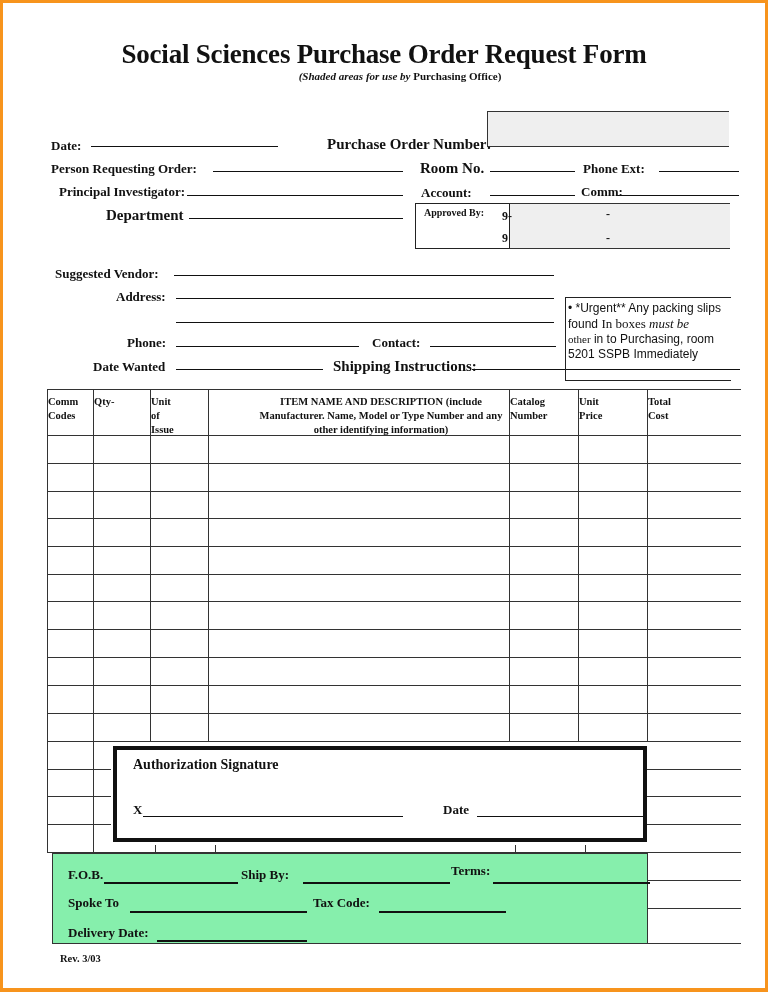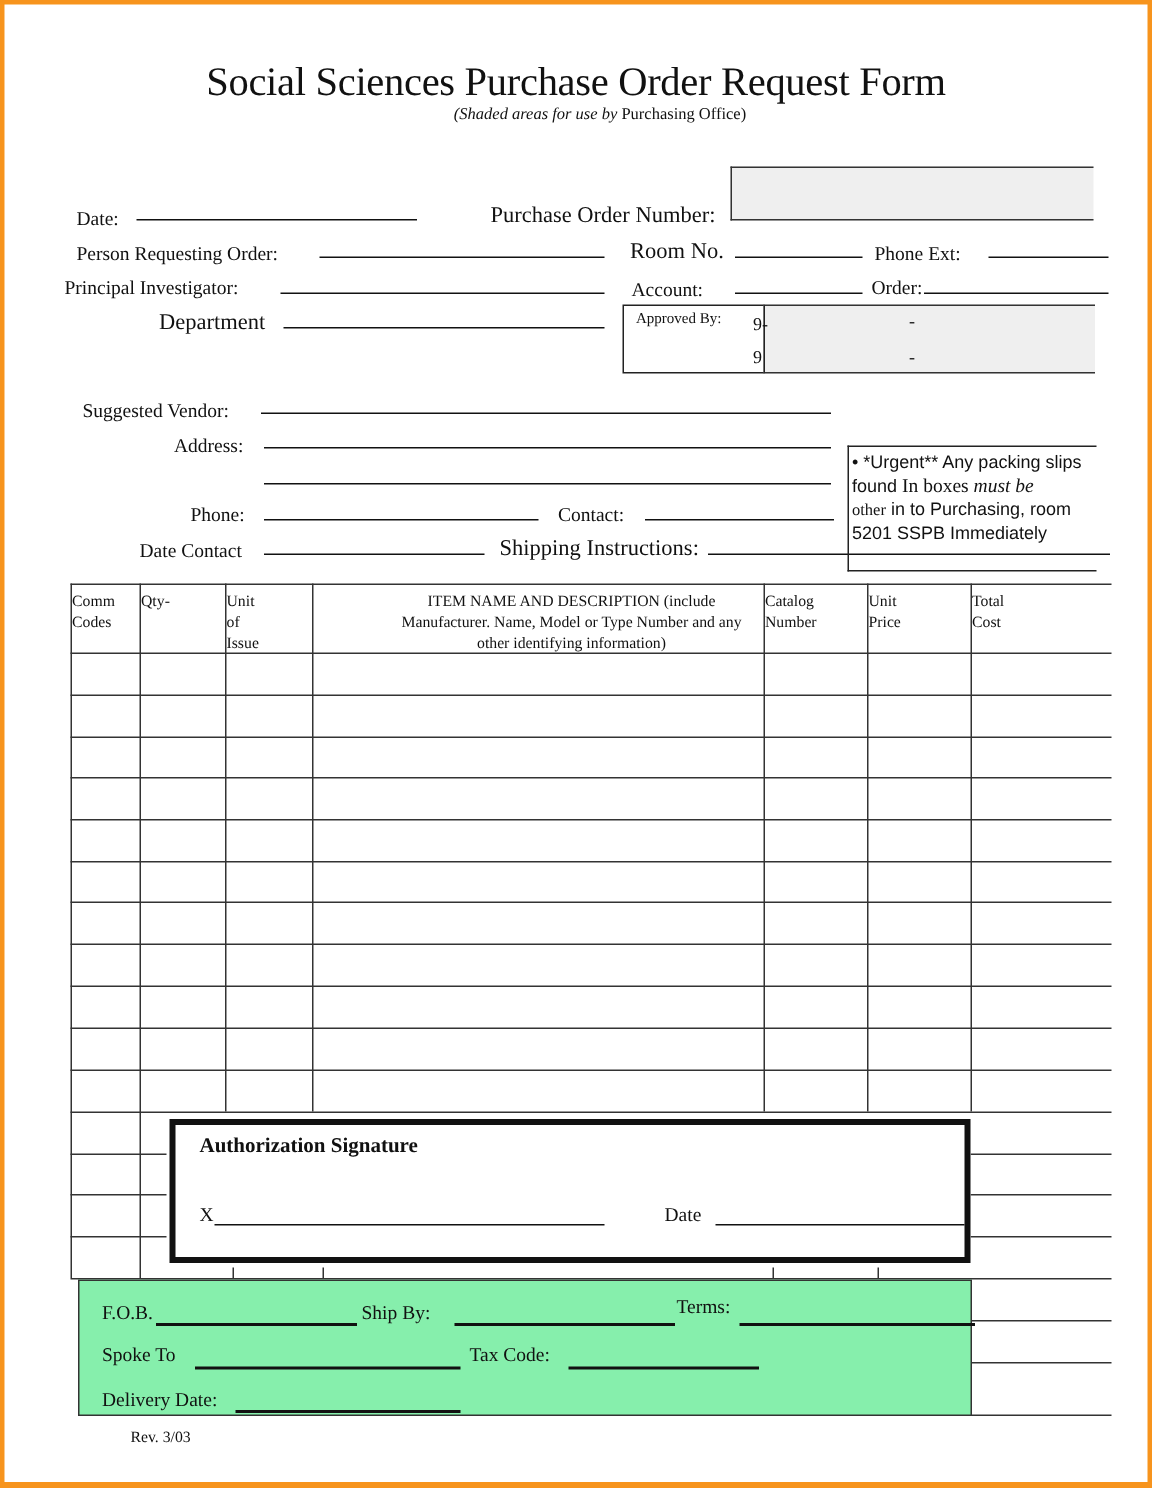--- a/index.html
+++ b/index.html
@@ -1,18 +1,18 @@
 <!DOCTYPE html>
 <html><head>
 <meta charset="utf-8">
 <style>
   html,body{margin:0;padding:0;}
   body{width:768px;height:992px;background:#f7941d;position:relative;overflow:hidden;font-family:"Liberation Serif","DejaVu Serif",serif;color:#111;}
   .page{position:absolute;left:3px;top:3px;width:762px;height:985px;background:#fff;}
-  .abs{position:absolute;}
+  .abs{position:absolute;font-weight:bold;}
   .title{left:0;width:762px;top:36px;text-align:center;font-size:27px;letter-spacing:-0.2px;}
   .subtitle{left:0;width:762px;top:67px;text-align:center;font-size:11px;margin-left:16px;}
   .subtitle i{font-style:italic;}
   .lbl{font-size:13px;white-space:nowrap;}
   .lbl-lg{font-size:15px;white-space:nowrap;}
   .line{position:absolute;border-bottom:1.3px solid #111;height:0;}
   .shade{background:#efefef;}
   .box{position:absolute;border:1.3px solid #222;box-sizing:border-box;}
   .urgent{font-family:"Liberation Sans","DejaVu Sans",sans-serif;font-size:12px;line-height:15px;padding:3px 2px;margin-top:34px;}
   .urgent .ser{font-family:"Liberation Serif",serif;font-size:13px;}
@@ -41,25 +41,25 @@
   <div class="abs lbl-lg" style="left:324px;top:133px;">Purchase Order Number:</div>
   <div class="abs shade" style="left:484px;top:108px;width:242px;height:36px;border:1.3px solid #333;border-right:none;box-sizing:border-box;"></div>
 
   <div class="abs lbl" style="left:48px;top:158px;">Person Requesting Order:</div>
   <div class="line" style="left:210px;top:168px;width:190px;"></div>
   <div class="abs lbl-lg" style="left:417px;top:157px;text-align:center;">Room No.</div>
   <div class="line" style="left:487px;top:168px;width:85px;"></div>
   <div class="abs lbl" style="left:580px;top:158px;">Phone Ext:</div>
   <div class="line" style="left:656px;top:168px;width:80px;"></div>
 
-  <div class="abs lbl" style="left:40px;top:181px;">Principal Investigator:</div>
+  <div class="abs lbl" style="left:56px;top:181px;">Principal Investigator:</div>
   <div class="line" style="left:184px;top:192px;width:216px;"></div>
   <div class="abs lbl" style="left:418px;top:182px;">Account:</div>
   <div class="line" style="left:487px;top:192px;width:85px;"></div>
-  <div class="abs lbl" style="left:578px;top:181px;">Order:</div>
+  <div class="abs lbl" style="left:578px;top:181px;">Comm:</div>
   <div class="line" style="left:613px;top:192px;width:123px;"></div>
 
   <div class="abs lbl-lg" style="left:103px;top:204px;">Department</div>
   <div class="line" style="left:186px;top:215px;width:214px;"></div>
 
   <div class="box" style="left:412px;top:200px;width:95px;height:46px;">
     <div class="abs small" style="left:8px;top:3px;">Approved By:</div>
   </div>
   <div class="abs shade" style="left:506px;top:200px;width:221px;height:46px;border-top:1.3px solid #333;border-bottom:1.3px solid #333;border-left:1.3px solid #222;box-sizing:border-box;">
     <div class="abs lbl" style="left:-8px;top:5px;font-size:12px;">9-</div>
@@ -72,21 +72,21 @@
 
   <div class="abs lbl" style="left:52px;top:263px;">Suggested Vendor:</div>
   <div class="line" style="left:171px;top:272px;width:380px;"></div>
   <div class="abs lbl" style="left:113px;top:286px;">Address:</div>
   <div class="line" style="left:173px;top:295px;width:378px;"></div>
   <div class="line" style="left:173px;top:319px;width:378px;"></div>
   <div class="abs lbl" style="left:124px;top:332px;">Phone:</div>
   <div class="line" style="left:173px;top:343px;width:183px;"></div>
   <div class="abs lbl" style="left:369px;top:332px;">Contact:</div>
   <div class="line" style="left:427px;top:343px;width:126px;"></div>
-  <div class="abs lbl" style="left:90px;top:356px;">Date Contact</div>
+  <div class="abs lbl" style="left:90px;top:356px;">Date Wanted</div>
   <div class="line" style="left:173px;top:366px;width:147px;"></div>
   <div class="abs lbl-lg" style="left:330px;top:355px;">Shipping Instructions:</div>
   <div class="line" style="left:469px;top:366px;width:268px;"></div>
 
   <div class="box urgent" style="left:562px;top:260px;width:166px;height:84px;border-right:none;">
     <div>• *Urgent** Any packing slips</div>
     <div><span>found </span><span class="ser">In boxes </span><i class="ser">must be</i></div>
     <div><span class="ser" style="font-size:11px;">other</span><span> in to Purchasing, room</span></div>
     <div>5201 SSPB Immediately</div>
   </div>
@@ -178,14 +178,14 @@
 
     <div class="abs ab-text" style="left:15px;top:41px;">Spoke To</div>
     <div class="line" style="left:77px;top:57px;width:177px;border-bottom-width:2px;"></div>
     <div class="abs ab-text" style="left:260px;top:41px;">Tax Code:</div>
     <div class="line" style="left:326px;top:57px;width:127px;border-bottom-width:2px;"></div>
 
     <div class="abs ab-text" style="left:15px;top:71px;">Delivery Date:</div>
     <div class="line" style="left:104px;top:86px;width:150px;border-bottom-width:2px;"></div>
   </div>
 
-  <div class="abs" style="left:57px;top:950px;font-size:10.5px;margin-left:27px;">Rev. 3/03</div>
+  <div class="abs" style="left:57px;top:950px;font-size:10.5px;">Rev. 3/03</div>
 </div>
 
 </body></html>

